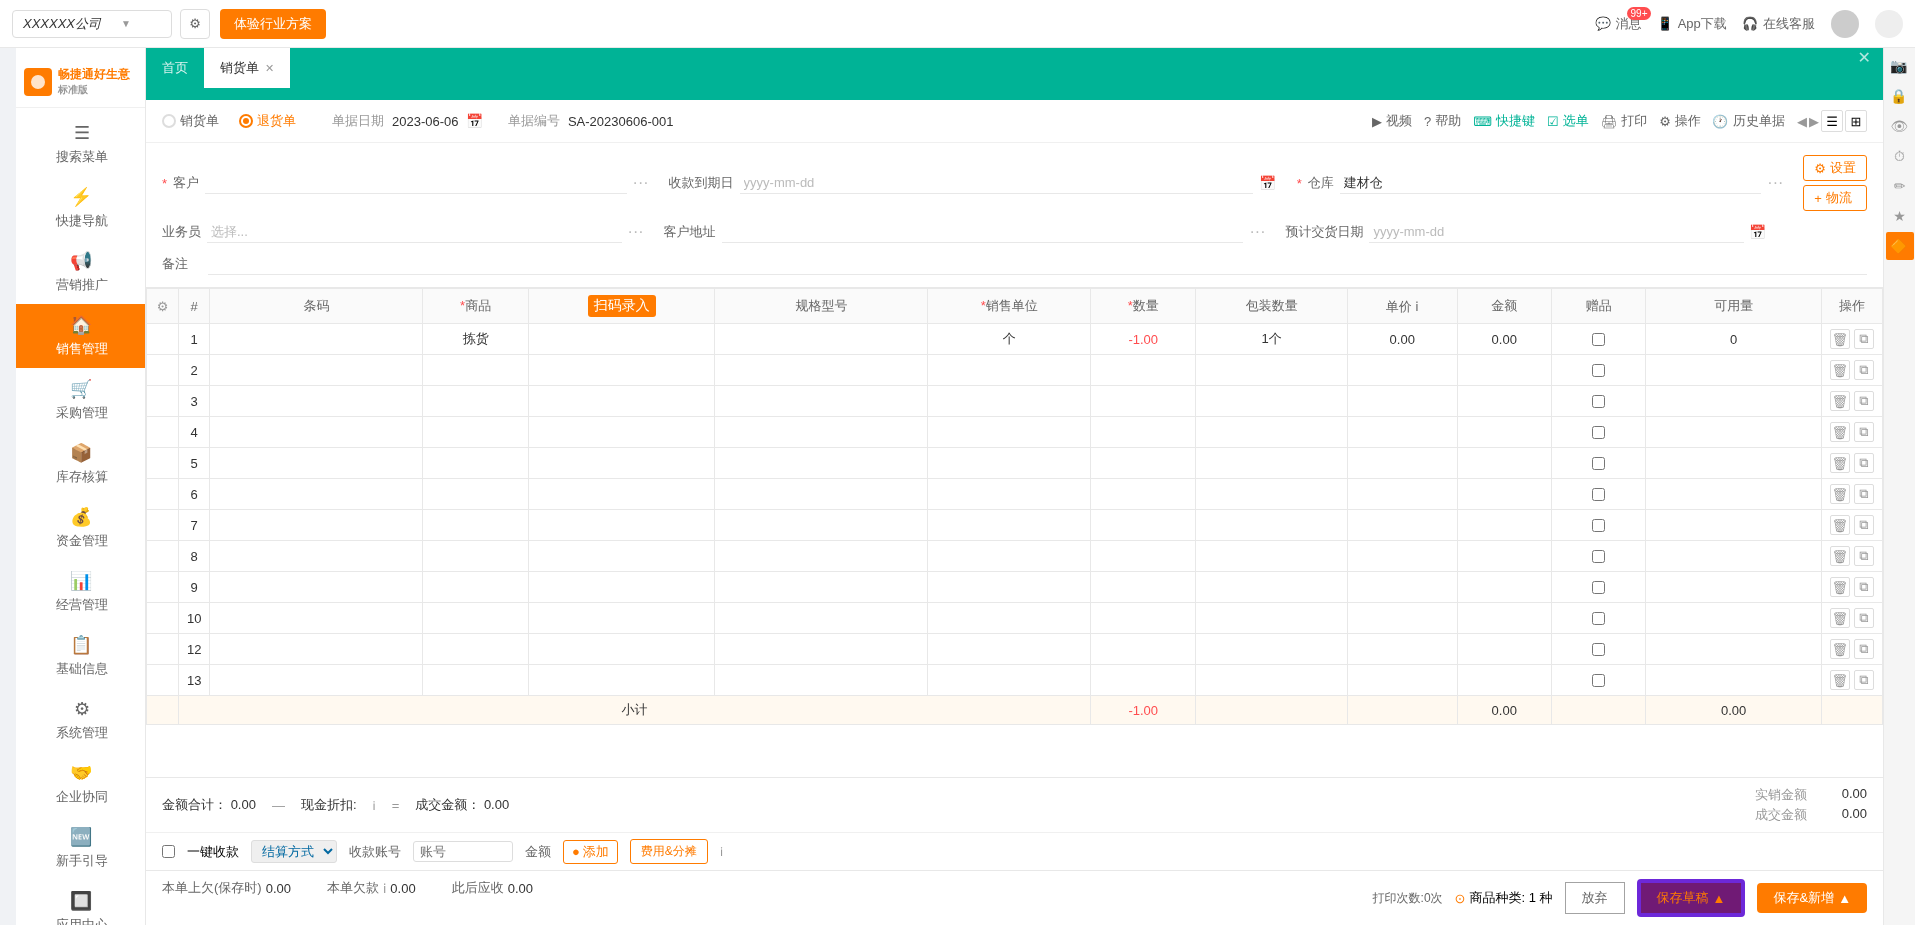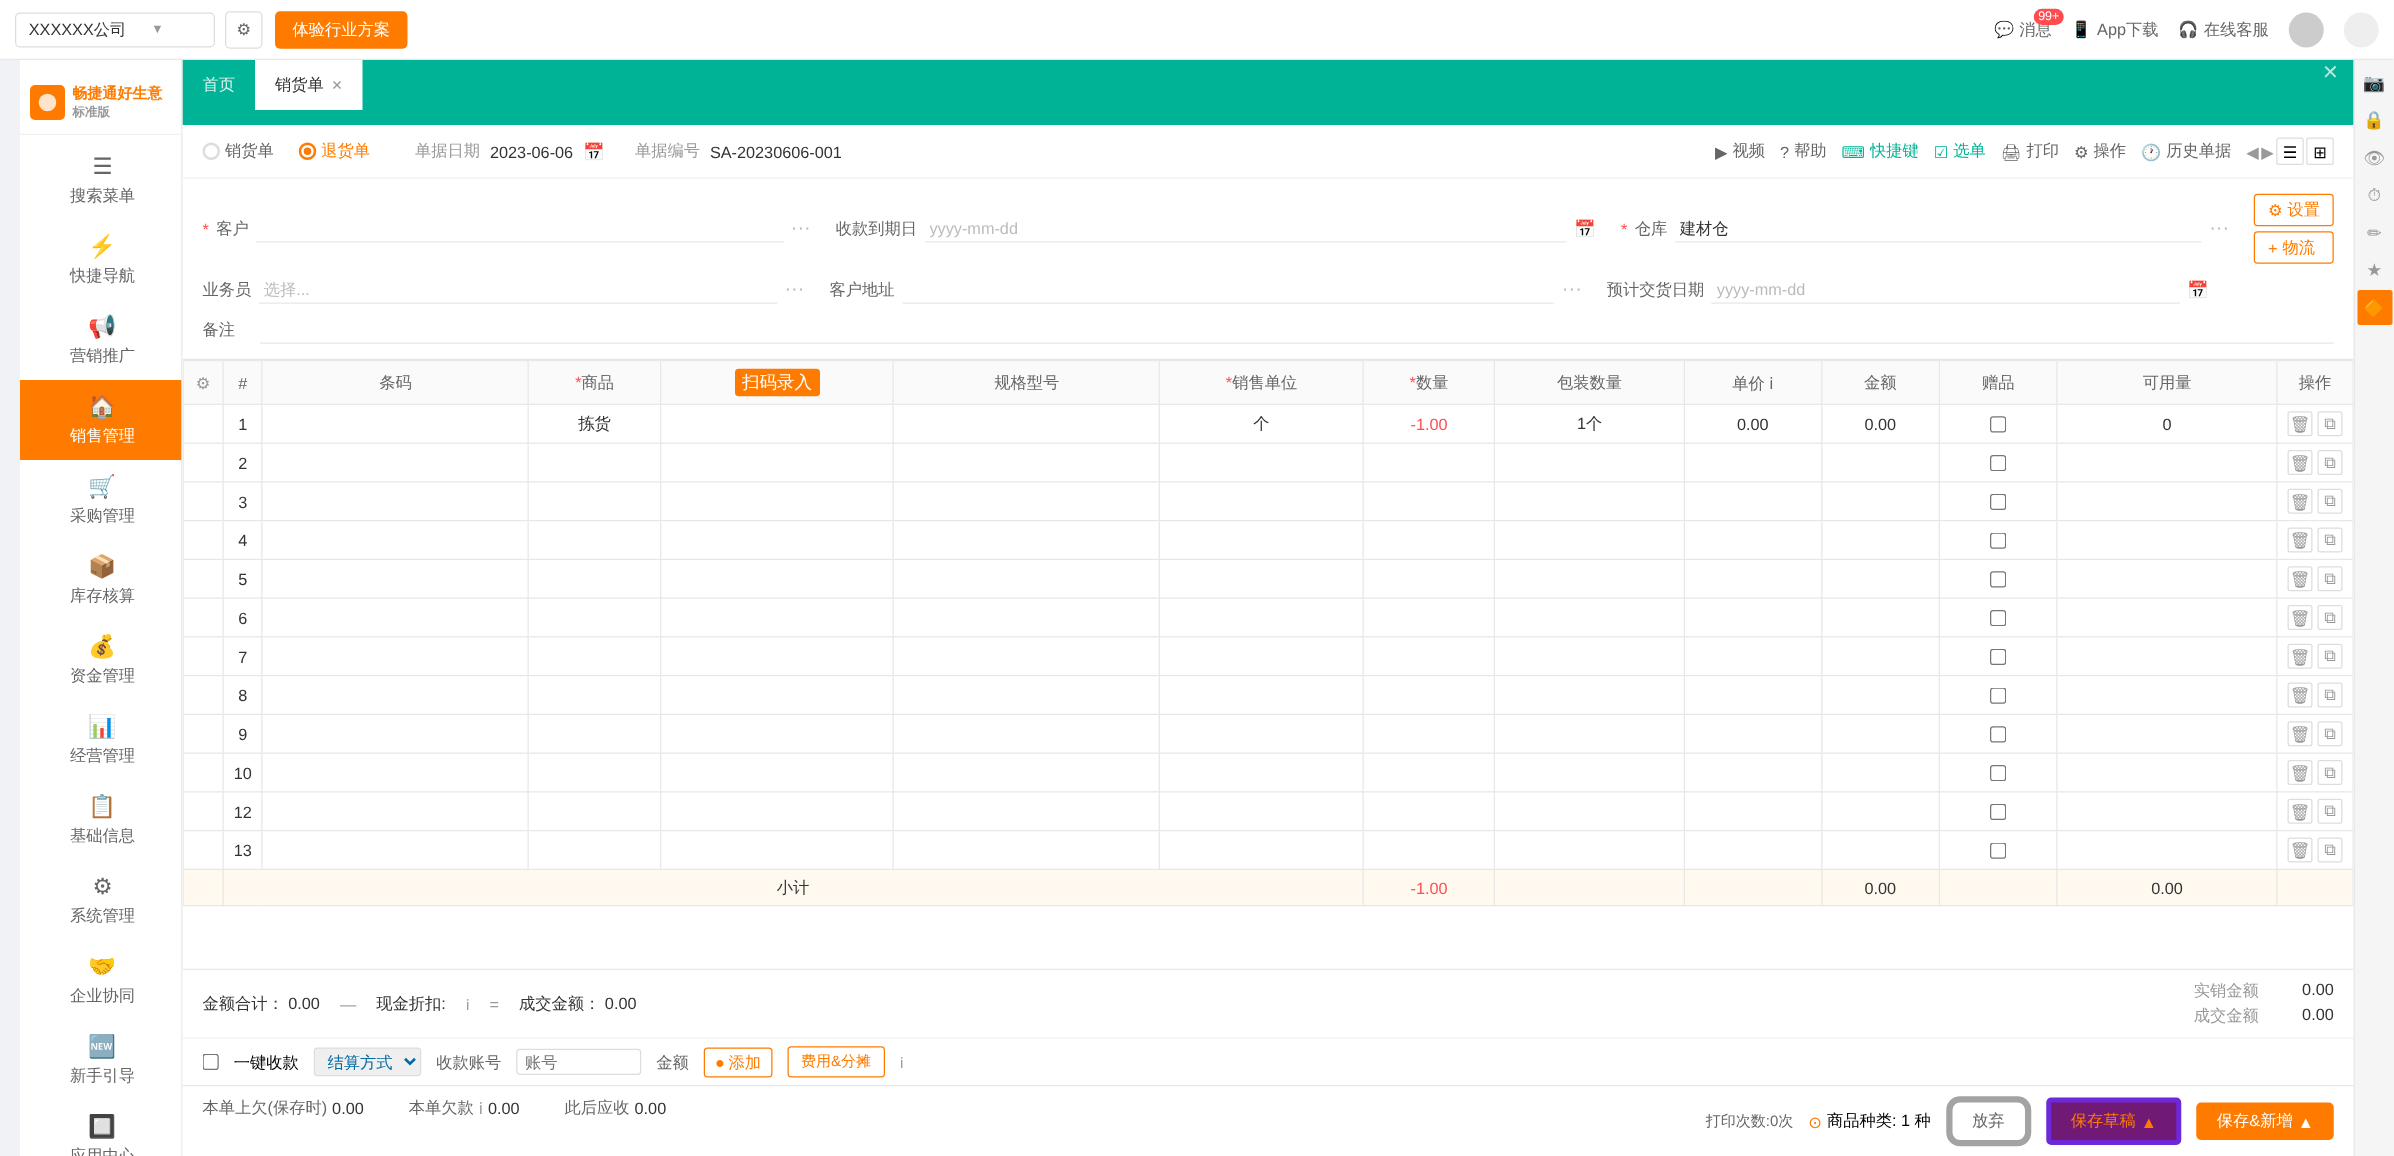--- a/index.html
+++ b/index.html
@@ -13,20 +13,21 @@
       align-items: center;
       padding: 0 12px;
       border-bottom: 1px solid #e8e8e8;
       flex-shrink: 0;
     }
     .company-selector {
       display: flex; align-items: center; gap: 20px;
       border: 1px solid #ddd; border-radius: 4px; padding: 4px 10px;
       cursor: pointer; min-width: 160px;
       color: #333;
+      font-style: italic;
     }
     .company-selector .arrow { color: #999; font-size: 10px; }
     .gear-btn {
       margin-left: 8px; width: 30px; height: 30px; display: flex; align-items: center; justify-content: center;
       cursor: pointer; color: #666; border: 1px solid #ddd; border-radius: 4px;
     }
     .trial-btn {
       margin-left: 10px; background: #ff7b00; color: #fff; border: none; border-radius: 4px;
       padding: 6px 14px; cursor: pointer; font-size: 13px;
     }
@@ -174,22 +175,22 @@
 
     
     .bottom-bar {
       background: #fff; border-top: 1px solid #e8e8e8;
       display: flex; align-items: flex-start; padding: 8px 16px; gap: 36px; flex-shrink: 0;
     }
     .bottom-stat { color: #666; font-size: 12px; display: flex; align-items: center; gap: 4px; }
     .bottom-stat .val { color: #333; }
     .bottom-right { margin-left: auto; display: flex; align-items: center; gap: 12px; }
     .action-btn-discard {
-      border: 5px solid #a3a3a3; background: #fff; color: #666;
-      padding: 6px 16px; border-radius: 11px; cursor: pointer;
+      border: 1px solid #a3a3a3; background: #fff; color: #666;
+      padding: 6px 16px; border-radius: 0; cursor: pointer;
     }
     .action-btn-draft {
       border: 4px solid #6d28d9; background: #701a75; color: #ff7b00;
       padding: 6px 16px; border-radius: 4px; cursor: pointer; display: flex; align-items: center; gap: 4px;
     }
     .action-btn-save {
       background: #ff7b00; color: #fff; border: none;
       padding: 6px 16px; border-radius: 4px; cursor: pointer; display: flex; align-items: center; gap: 4px;
     }
     .summary-amounts { display: flex; flex-direction: column; align-items: flex-end; gap: 2px; }

